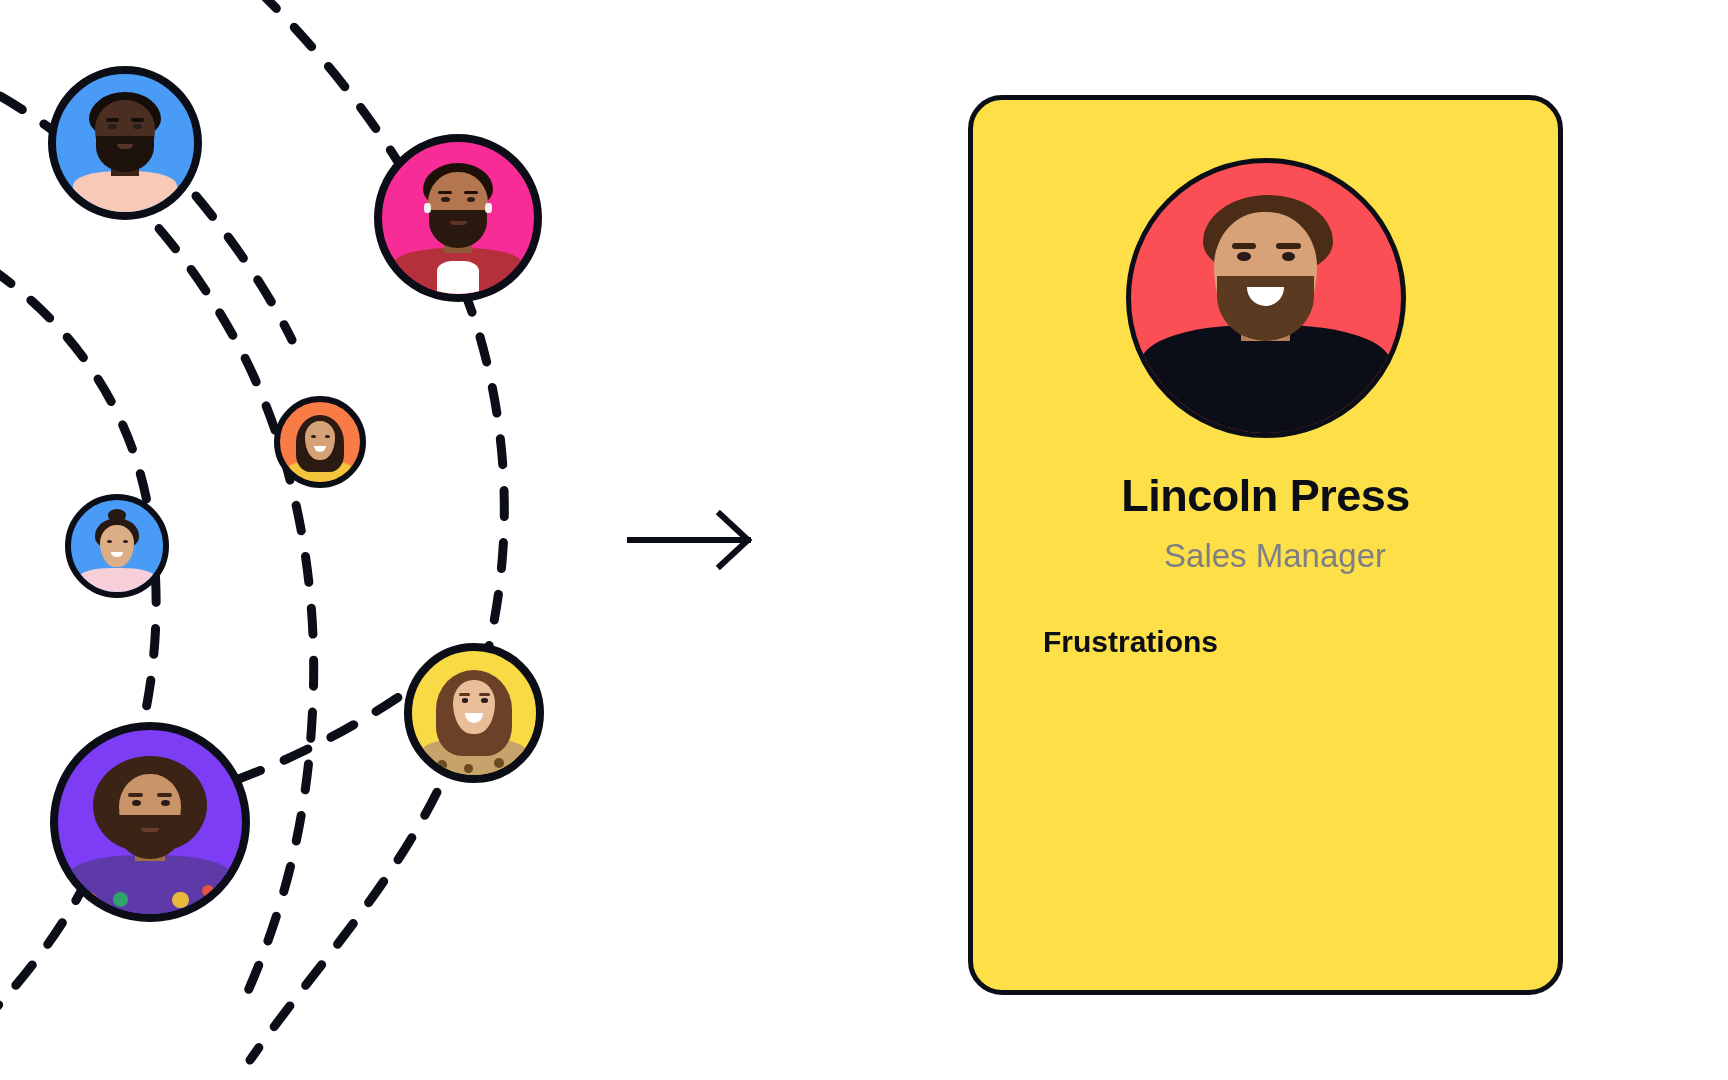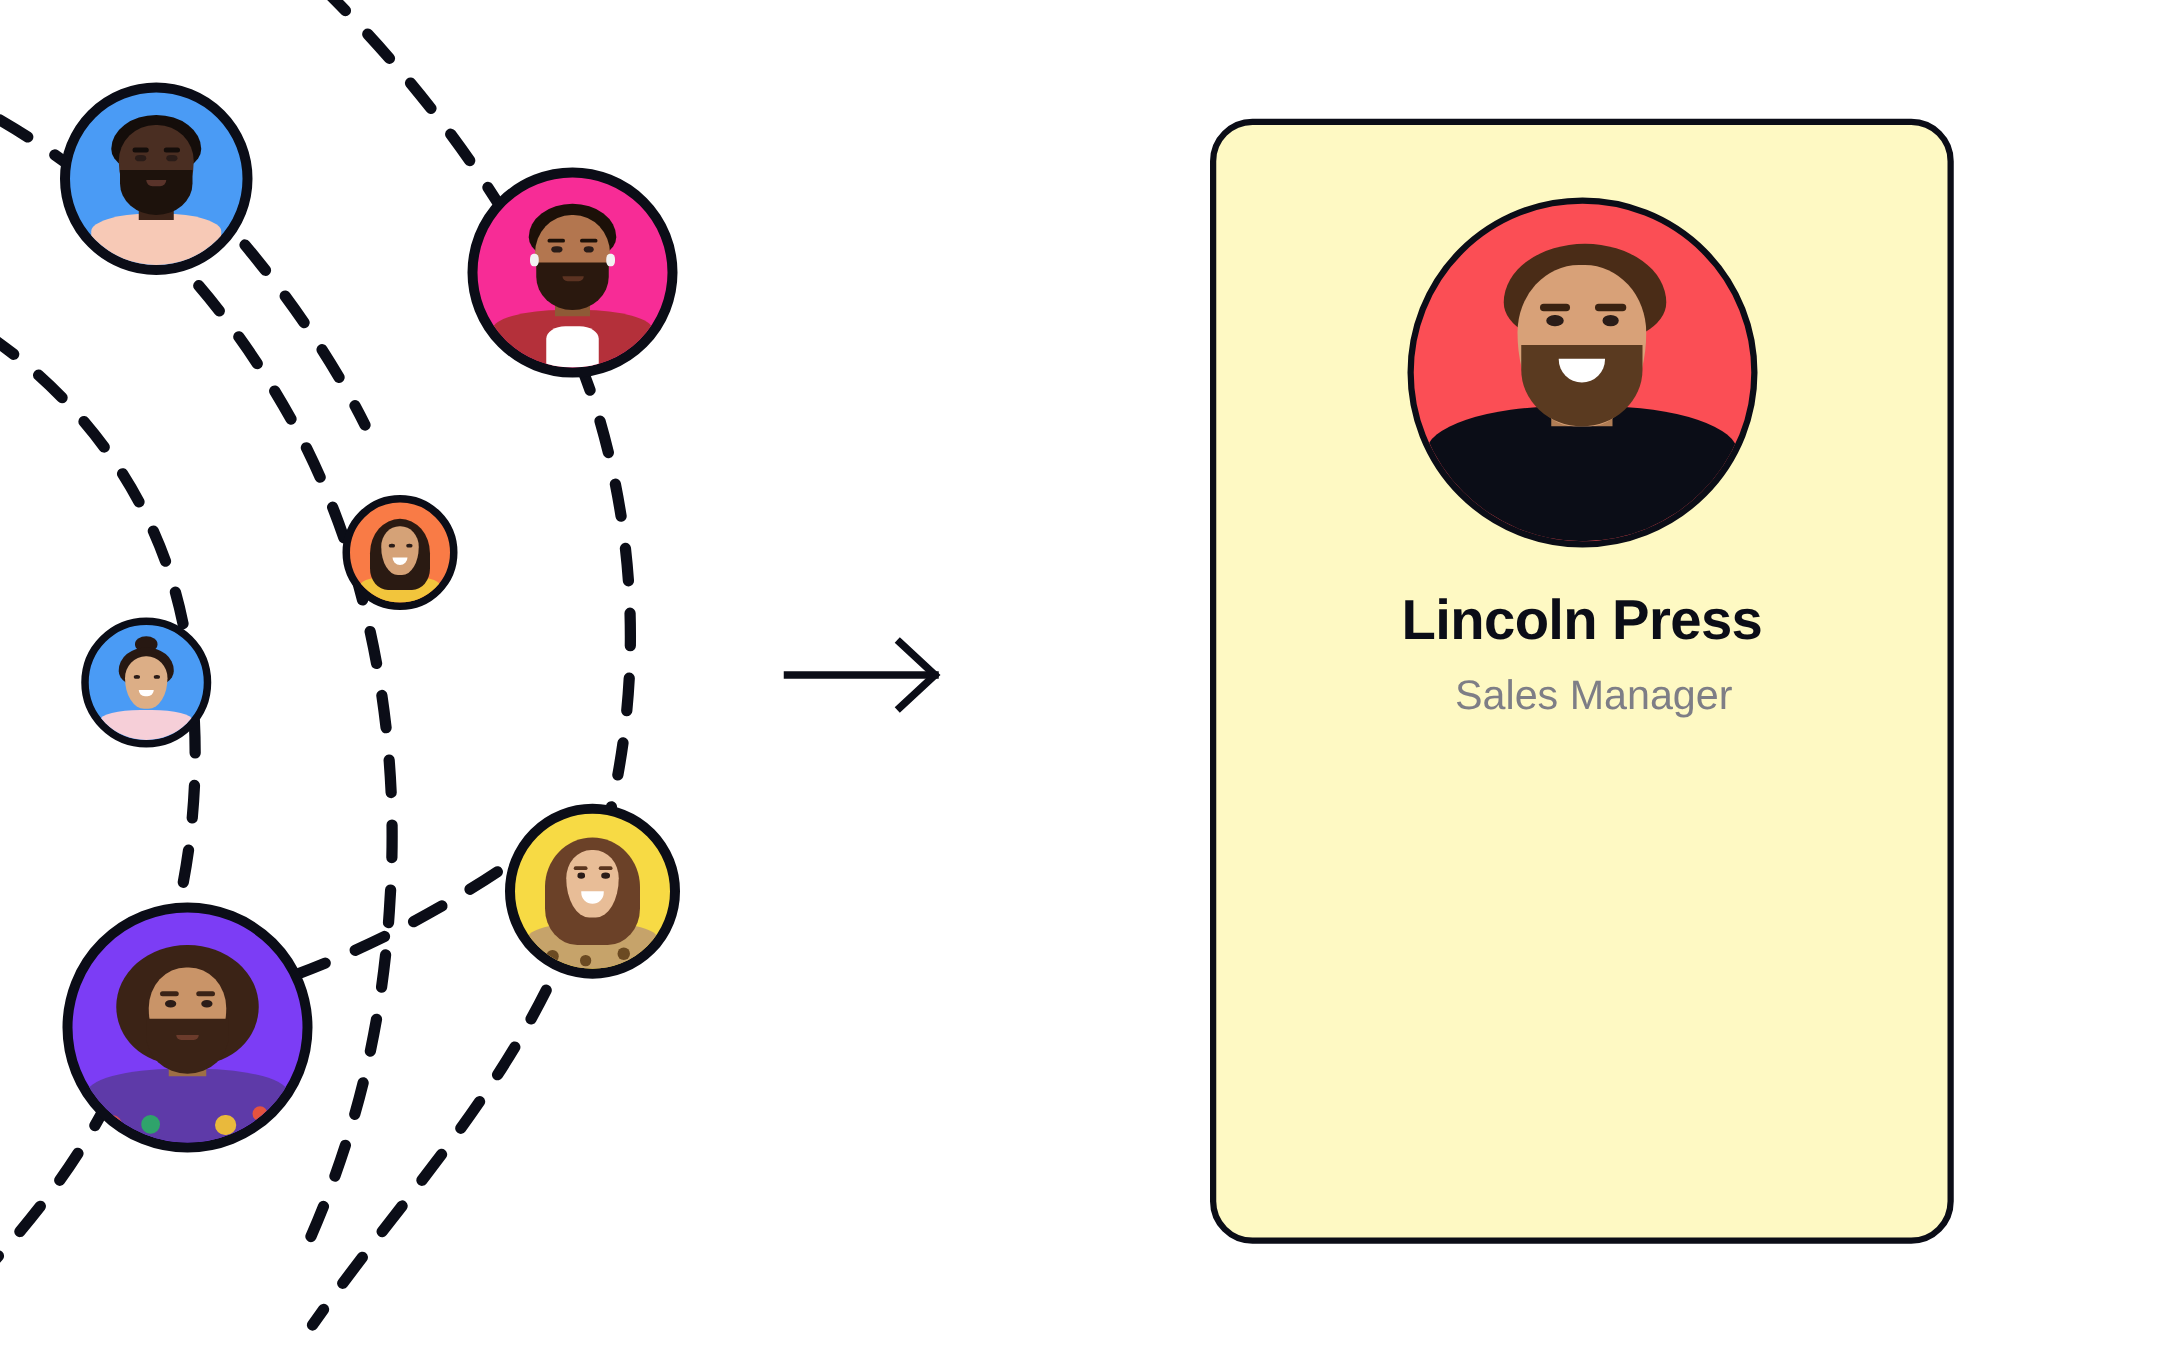--- a/index.html
+++ b/index.html
@@ -73,21 +73,21 @@
     height: 80px;
   }
 
   
   #persona-card {
     position: absolute;
     left: 968px;
     top: 95px;
     width: 595px;
     height: 900px;
-    background: #fef9c3;
+    background: #fde047;
     border: 5px solid #0B0D17;
     border-radius: 34px;
   }
   #persona-avatar {
     position: absolute;
     left: 50%;
     transform: translateX(-50%);
     top: 58px;
     width: 280px;
     height: 280px;
@@ -271,16 +271,17 @@
       <div class="p-brow" style="left:37.5%; top:29.5%; width:9%; height:2.2%; background:#3a2211;"></div>
       <div class="p-brow" style="left:54%; top:29.5%; width:9%; height:2.2%; background:#3a2211;"></div>
       <div class="p-smile" style="left:43%; top:46%; width:14%; height:7%;"></div>
     </div>
 
     <div id="persona-name">Lincoln Press</div>
 
     <div id="persona-role">Sales Manager</div>
 
     <div id="frustrations-block">
+      <div id="frustrations-heading">Frustrations</div>
     </div>
   </div>
 
 </div>
 
 </body></html>

